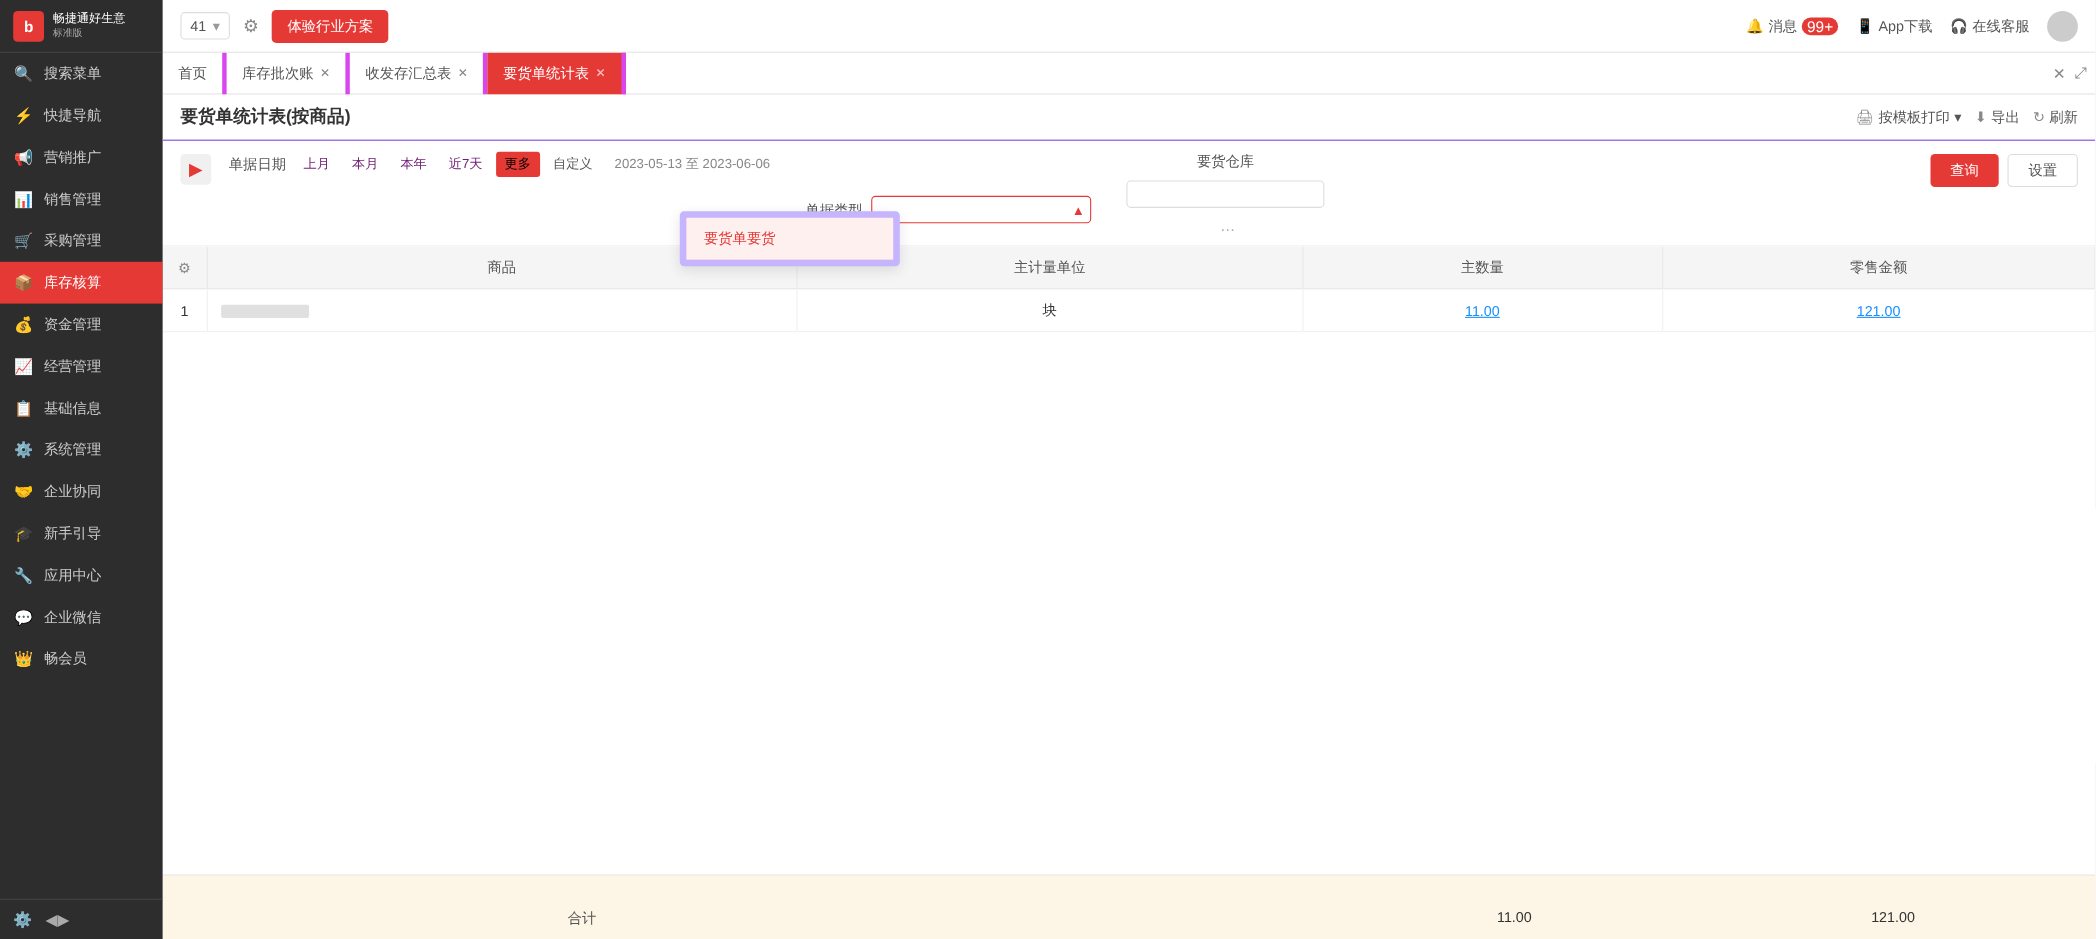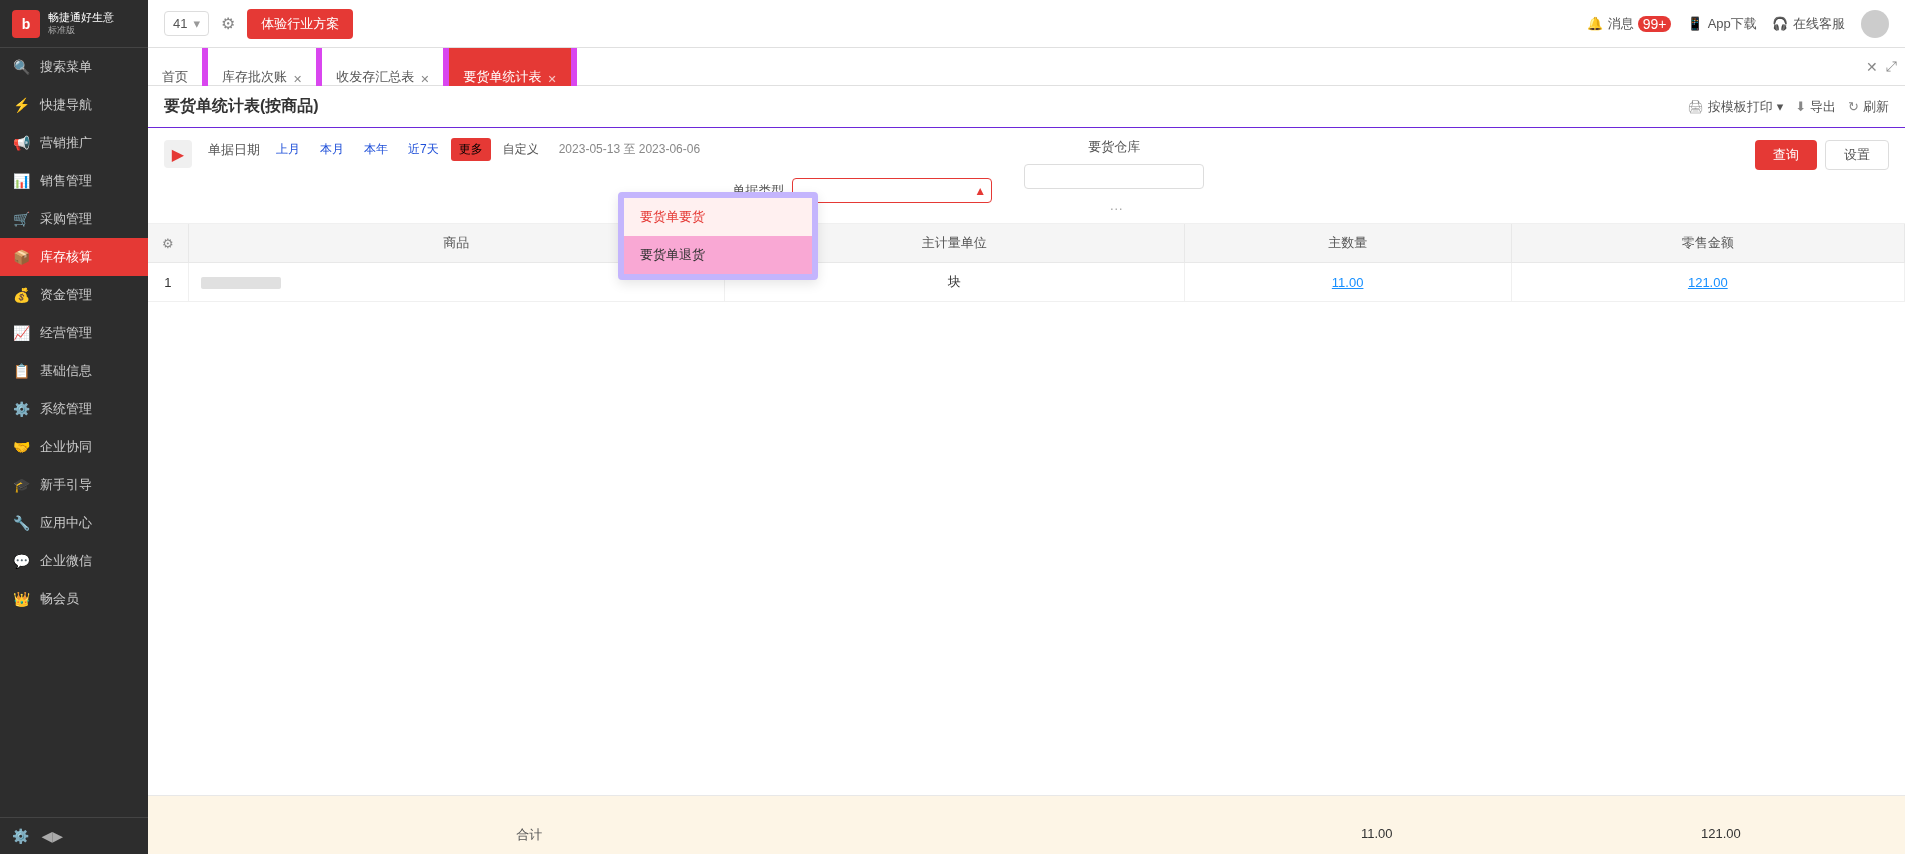--- a/index.html
+++ b/index.html
@@ -125,26 +125,26 @@
       background: #fff;
       display: flex;
       align-items: center;
       padding: 0 0 0 0;
       border-bottom: 1px solid #e0e0e0;
       height: 38px;
       flex-shrink: 0;
     }
     .tab {
       display: flex;
-      align-items: flex-end;
+      align-items: center;
       padding: 0 14px;
       height: 38px;
       font-size: 13px;
       cursor: pointer;
-      border-right: 6px solid #d946ef;
+      border-right: 4px solid #d946ef;
       color: #555;
       gap: 6px;
       white-space: nowrap;
     }
     .tab.active {
       background: #e53935;
       color: #fff;
     }
     .tab .close-icon { font-size: 11px; color: inherit; opacity: 0.7; }
     .tabs-bar-end { display: flex; align-items: center; margin-left: auto; padding-right: 8px; gap: 8px; }
@@ -210,21 +210,21 @@
       align-items: center;
       gap: 8px;
     }
     .filter-label { color: #555; font-size: 13px; white-space: nowrap; }
     .date-presets { display: flex; align-items: center; gap: 4px; }
     .date-preset {
       padding: 3px 8px;
       border-radius: 3px;
       font-size: 12px;
       cursor: pointer;
-      color: #1d4ed8;
+      color: #701a75;
     }
     .date-preset.more-btn {
       background: #e53935;
       color: #000000;
       border-radius: 3px;
     }
     .date-preset.custom { color: #555; }
     .date-range-text { font-size: 12px; color: #888; margin-left: 4px; }
 
     .filter-type-group {
@@ -563,23 +563,20 @@
         </div>
 
         <div class="filter-actions">
           <button class="query-btn">查询</button>
           <button class="settings-btn">设置</button>
         </div>
 
         <div class="dropdown-menu">
           <div class="dropdown-item selected">
             <span>要货单要货</span>
-          </div>
-          <div class="dropdown-item">
-            <span>要货单退货</span>
           </div>
         </div>
       </div>
 
       <div class="table-area">
         <table>
           <thead>
             <tr>
               <th>
                 <span class="th-icon">⚙</span>

